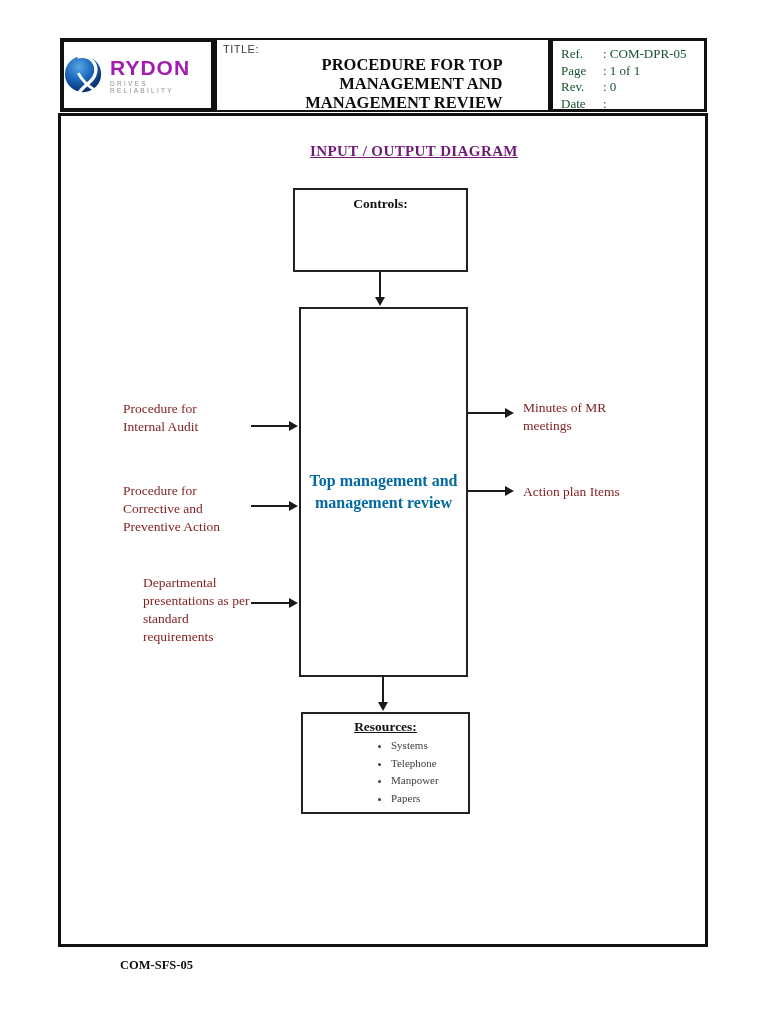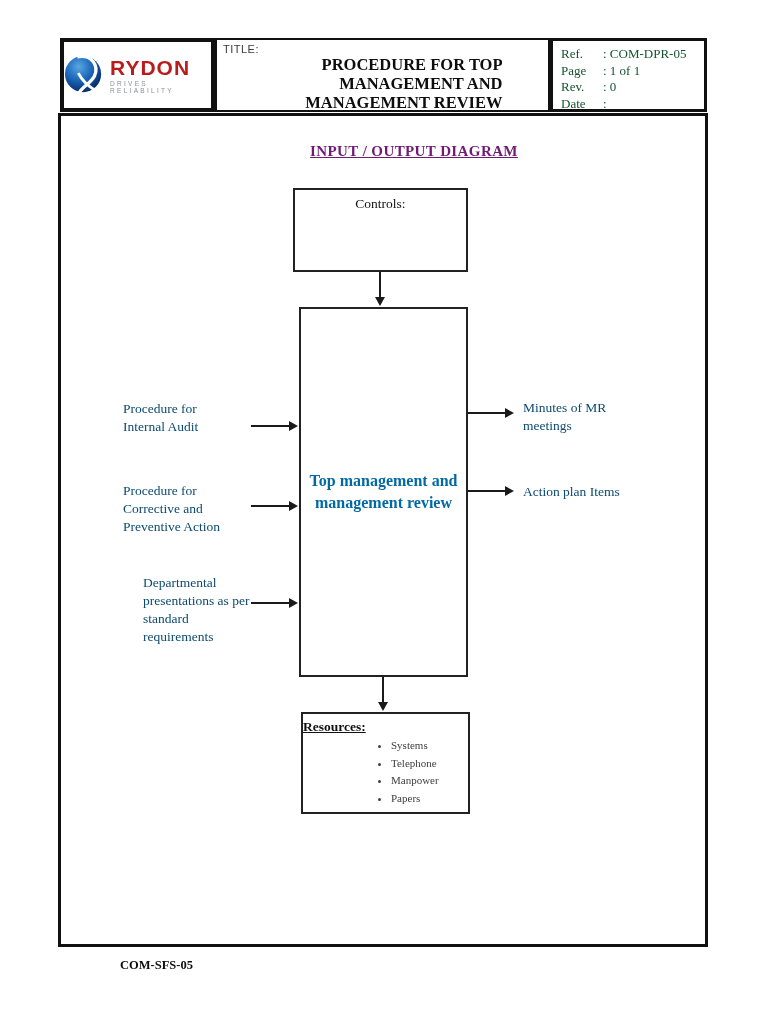--- a/index.html
+++ b/index.html
@@ -19,21 +19,21 @@
   .logo-cell  { left: 60px;  top: 38px; width: 155px; height: 74px; border: 4px solid #111;
                 display: flex; align-items: center; justify-content: center; gap: 6px; }
   .title-cell { left: 215px; top: 38px; width: 335px; height: 74px; border: 2px solid #111; overflow: hidden; }
   .ref-cell   { left: 550px; top: 38px; width: 157px; height: 74px; border: 3px solid #111;
                 padding: 5px 4px 0 8px; }
 
   .brand-col { display: flex; flex-direction: column; align-items: flex-start; }
   .brand-name {
     font-family: "Liberation Sans", "DejaVu Sans", sans-serif;
     font-weight: 800; font-size: 21px; line-height: 21px;
-    letter-spacing: 1px; color: #b91c1c;
+    letter-spacing: 1px; color: #a21caf;
   }
   .brand-tagline {
     font-family: "Liberation Sans", "DejaVu Sans", sans-serif;
     font-size: 6.5px; letter-spacing: 2.3px; color: #8a8f96; margin-top: 2px;
   }
 
   .title-label {
     font-family: "Liberation Sans", "DejaVu Sans", sans-serif;
     font-size: 11px; letter-spacing: .5px; color: #3a3a3a;
     padding: 3px 0 0 6px;
@@ -55,35 +55,35 @@
   }
 
   .diagram-heading {
     position: absolute; left: 247px; top: 27px; width: 212px;
     text-align: center; font-weight: 700; font-size: 15px;
     letter-spacing: .4px; text-decoration: underline; color: #701a75;
   }
 
   .dbox { position: absolute; border: 2px solid #222; background: #fff; }
   .controls-box { left: 232px; top: 72px; width: 175px; height: 84px; padding-top: 6px; text-align: center; }
-  .controls-box .dbox-title { font-weight: 400; font-size: 13.5px; }
+  .controls-box .dbox-title { font-weight: 700; font-size: 13.5px; }
 
   .main-box { left: 238px; top: 191px; width: 169px; height: 370px;
               display: flex; align-items: center; justify-content: center; }
   .main-box .dbox-title {
     width: 148px; text-align: center; font-weight: 700;
     font-size: 16px; line-height: 22px; color: #0369a1;
   }
 
   .resources-box { left: 240px; top: 596px; width: 169px; height: 102px; padding-top: 5px; }
-  .resources-title { text-align: left; font-weight: 700; font-size: 13.5px; text-decoration: underline; }
+  .resources-title { text-align: center; font-weight: 700; font-size: 13.5px; text-decoration: underline; }
   .resources-list { list-style: disc; margin-top: 2px; padding-left: 44px; }
   .resources-list li { font-size: 11px; line-height: 17.5px; color: #404040; margin-left: 44px; }
 
-  .side-label { position: absolute; font-size: 13.5px; line-height: 18px; color: #0c4a6e; }
+  .side-label { position: absolute; font-size: 13.5px; line-height: 18px; color: #7f1d1d; }
 
   .hline { position: absolute; height: 2px; background: #1a1a1a; }
   .vline { position: absolute; width: 2px;  background: #1a1a1a; }
   .arr-right { position: absolute; width: 0; height: 0;
                border-top: 5px solid transparent; border-bottom: 5px solid transparent;
                border-left: 9px solid #1a1a1a; }
   .arr-down  { position: absolute; width: 0; height: 0;
                border-left: 5px solid transparent; border-right: 5px solid transparent;
                border-top: 9px solid #1a1a1a; }
 

